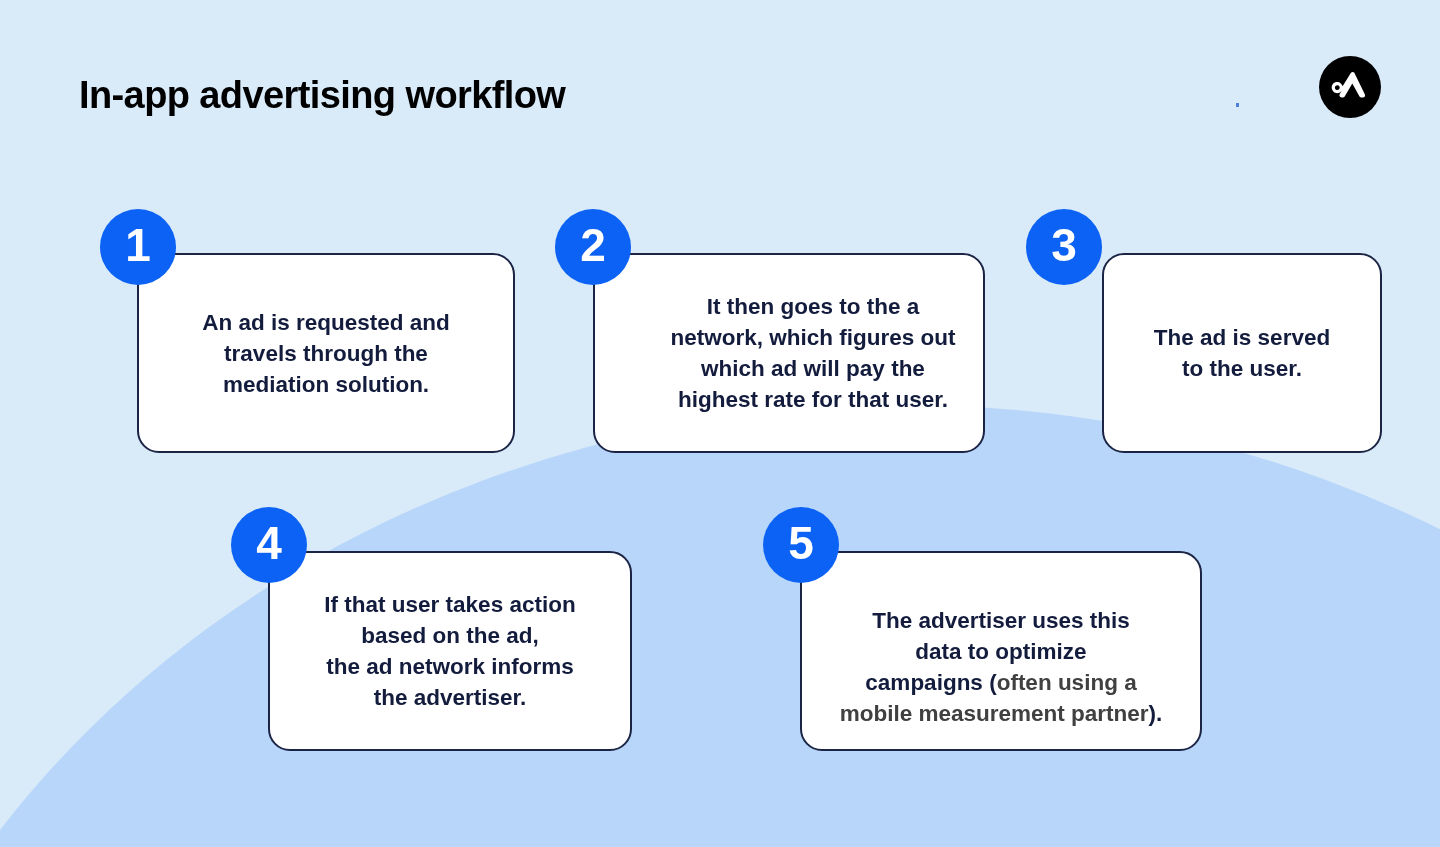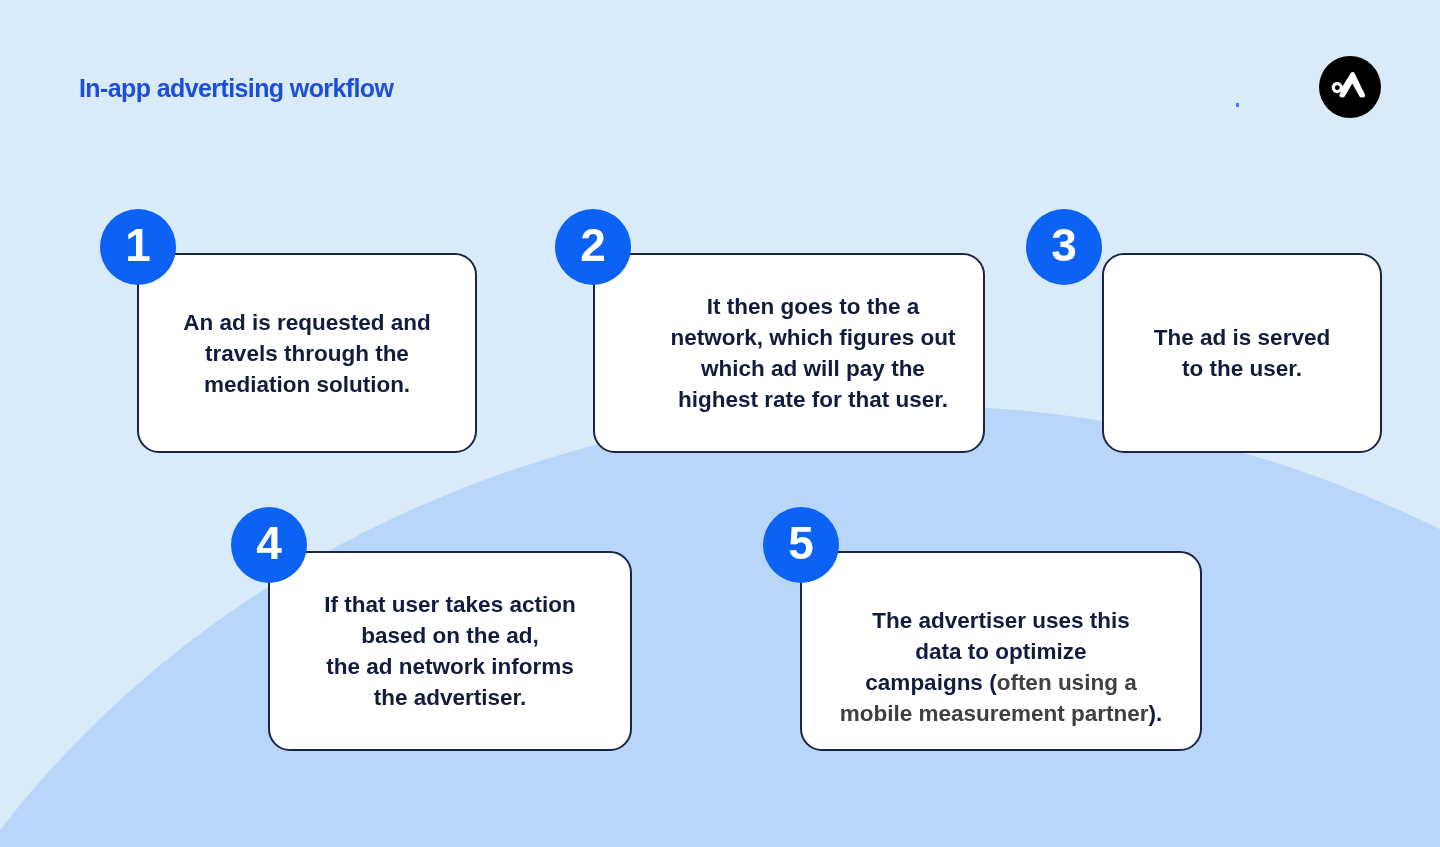--- a/index.html
+++ b/index.html
@@ -29,24 +29,24 @@
     height: 847px;
     pointer-events: none;
   }
   
   .page-title {
     position: absolute;
     left: 79px;
     top: 74px;
     margin: 0;
     font-family: "Liberation Sans", sans-serif;
-    font-size: 25px;
+    font-size: 38px;
     font-weight: bold;
     letter-spacing: -0.6px;
-    color: #1d4ed8;
+    color: #000000;
     white-space: nowrap;
   }
   .brand-logo {
     position: absolute;
     left: 1318px;
     top: 55px;
     width: 64px;
     height: 64px;
   }
   .speck {
@@ -128,21 +128,21 @@
     <circle cx="32" cy="32" r="31" fill="#000000"></circle>
     <path d="M36.2 17.6c-1.0-1.1-2.6-0.9-3.4 0.4L24.6 31.2c-0.3-1.0-0.9-2.0-1.8-2.8
              c-2.3-2.1-5.8-1.9-7.8 0.4c-2.0 2.3-1.8 5.8 0.5 7.9c2.3 2.1 5.8 1.9 7.8-0.4
              l0.4-0.5l-2.0 3.3c-0.9 1.5 0.2 3.4 1.9 3.4h1.2c0.8 0 1.5-0.4 1.9-1.1l7.6-12.8
              l7.2 12.9c0.4 0.7 1.1 1.1 1.9 1.1h1.5c1.7 0 2.8-1.9 1.9-3.4L36.2 17.6z
              M21.1 34.2c-0.9 1.0-2.4 1.1-3.4 0.2c-1.0-0.9-1.1-2.4-0.2-3.4
              c0.9-1.0 2.4-1.1 3.4-0.2C21.9 31.7 22.0 33.2 21.1 34.2z" fill="#ffffff"></path>
   </svg>
 
   <div class="step">
-    <div class="step-card" style="left:137px; top:253px; width:340px; height:200px;">
+    <div class="step-card" style="left:137px; top:253px; width:378px; height:200px;">
       <div class="step-text">An ad is requested and
 travels through the
 mediation solution.</div>
     </div>
     <div class="step-badge" style="left:100px; top:209px;">
       <span>1</span>
     </div>
   </div>
 
   <div class="step">

